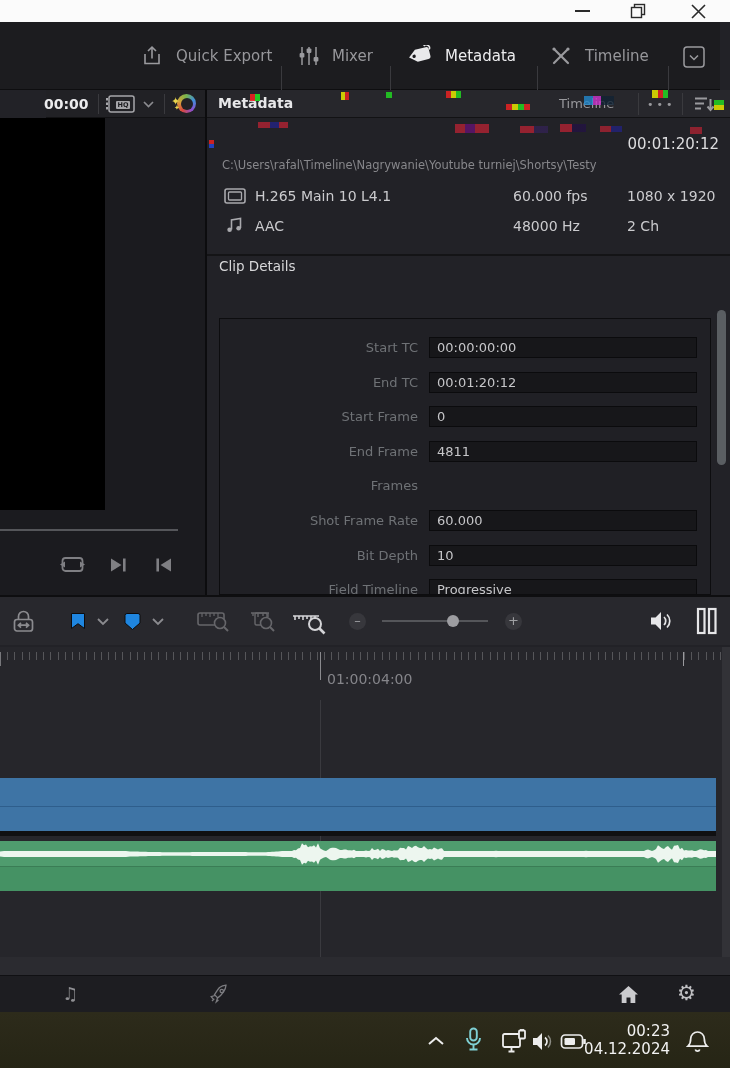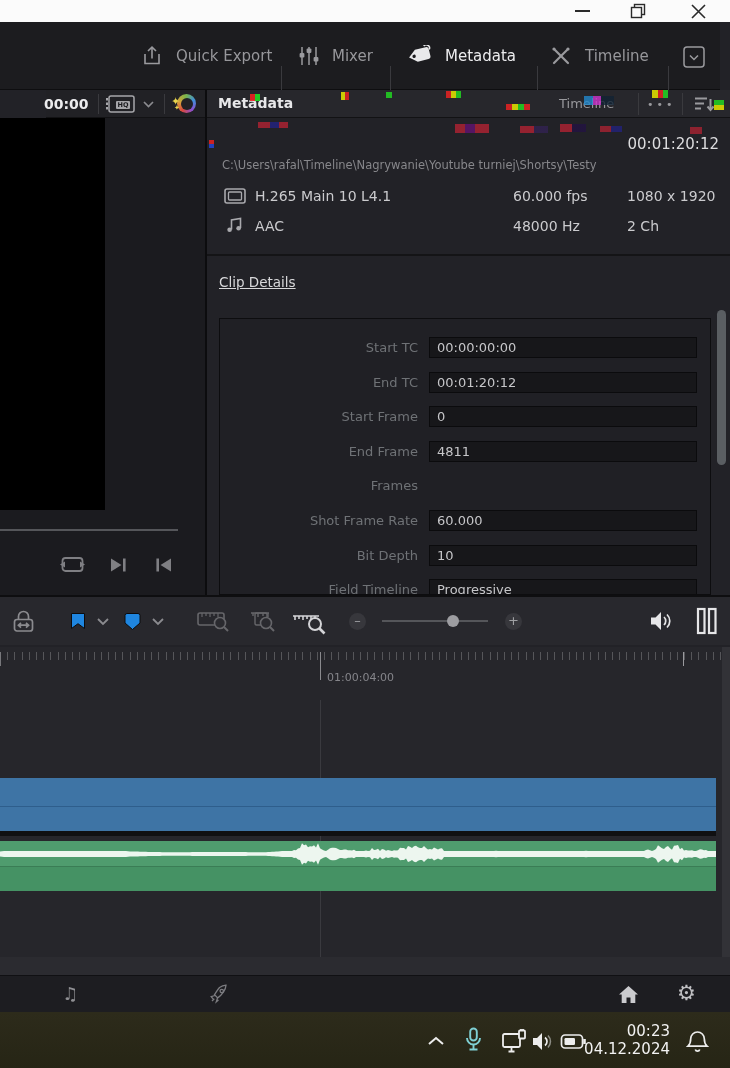--- a/index.html
+++ b/index.html
@@ -51,21 +51,21 @@
   .ttoolbar { left:0; top:595px; width:730px; height:50px; background:#28282d; border-top:2px solid #0e0e10; }
   .tt-item { position:absolute; top:0; height:48px; display:flex; align-items:center; }
   .circle-btn { width:17px; height:17px; border-radius:50%; background:#37373c; color:#9fa0a3; font-size:13px; line-height:16px; text-align:center; }
   .slider-track { width:106px; height:2px; background:#55565a; position:relative; }
   .slider-thumb { position:absolute; top:-5px; width:12px; height:12px; border-radius:50%; background:#9d9da1; }
 
   
   .ruler { left:0; top:647px; width:730px; height:53px; background:#26262b; }
   .ticks { position:absolute; left:0; top:5px; width:722px; height:8px;
     background:repeating-linear-gradient(90deg,#56565a 0 1px,transparent 1px 7.2px); }
-  .ruler-lbl { font-size:11px; color:#85858a; }
+  .ruler-lbl { font-size:14px; color:#85858a; }
 
   
   .tracks { left:0; top:700px; width:730px; height:257px; background:#26262b; }
   .gridline { position:absolute; left:320px; top:0; width:1px; height:257px; background:#3a3a3f; }
   .vclip { position:absolute; left:0; top:78px; width:716px; height:58px; }
   .aclip { position:absolute; left:0; top:141px; width:716px; height:50px; }
   .tstrip { left:0; top:957px; width:730px; height:18px; background:#2b2b30; }
 
   
   .botbar { left:0; top:975px; width:730px; height:37px; background:#1d1d21; border-top:1px solid #101013; }
@@ -242,21 +242,21 @@
         <path d="M5.5 12.5 V3 L14.5 1.5 V11" fill="none" stroke="#a9a9ad" stroke-width="1.6"></path>
         <circle cx="3.6" cy="12.7" r="2.3" fill="#a9a9ad"></circle>
           <circle cx="12.6" cy="11.2" r="2.3" fill="#a9a9ad"></circle>
       </svg>
     </span>
     <span class="abs crow" style="left:48px;top:100px;">AAC</span>
     <span class="abs crow" style="left:306px;top:100px;">48000 Hz</span>
     <span class="abs crow" style="left:420px;top:100px;">2 Ch</span>
 
     <div class="abs meta-div" style="left:0;top:136px;width:523px;"></div>
-    <span class="abs section-t" style="left:12px;top:156px;text-decoration:underline;">Clip Details</span>
+    <span class="abs section-t" style="left:12px;top:140px;">Clip Details</span>
 
     <div class="cd-box">
       <div id="clip-fields">
           <div class="f-row" style="top: 18px;">
             <div class="f-label">Start TC</div>
             <div class="f-input">00:00:00:00</div>
           </div>
           <div class="f-row" style="top: 52.6px;">
             <div class="f-label">End TC</div>
             <div class="f-input">00:01:20:12</div>

